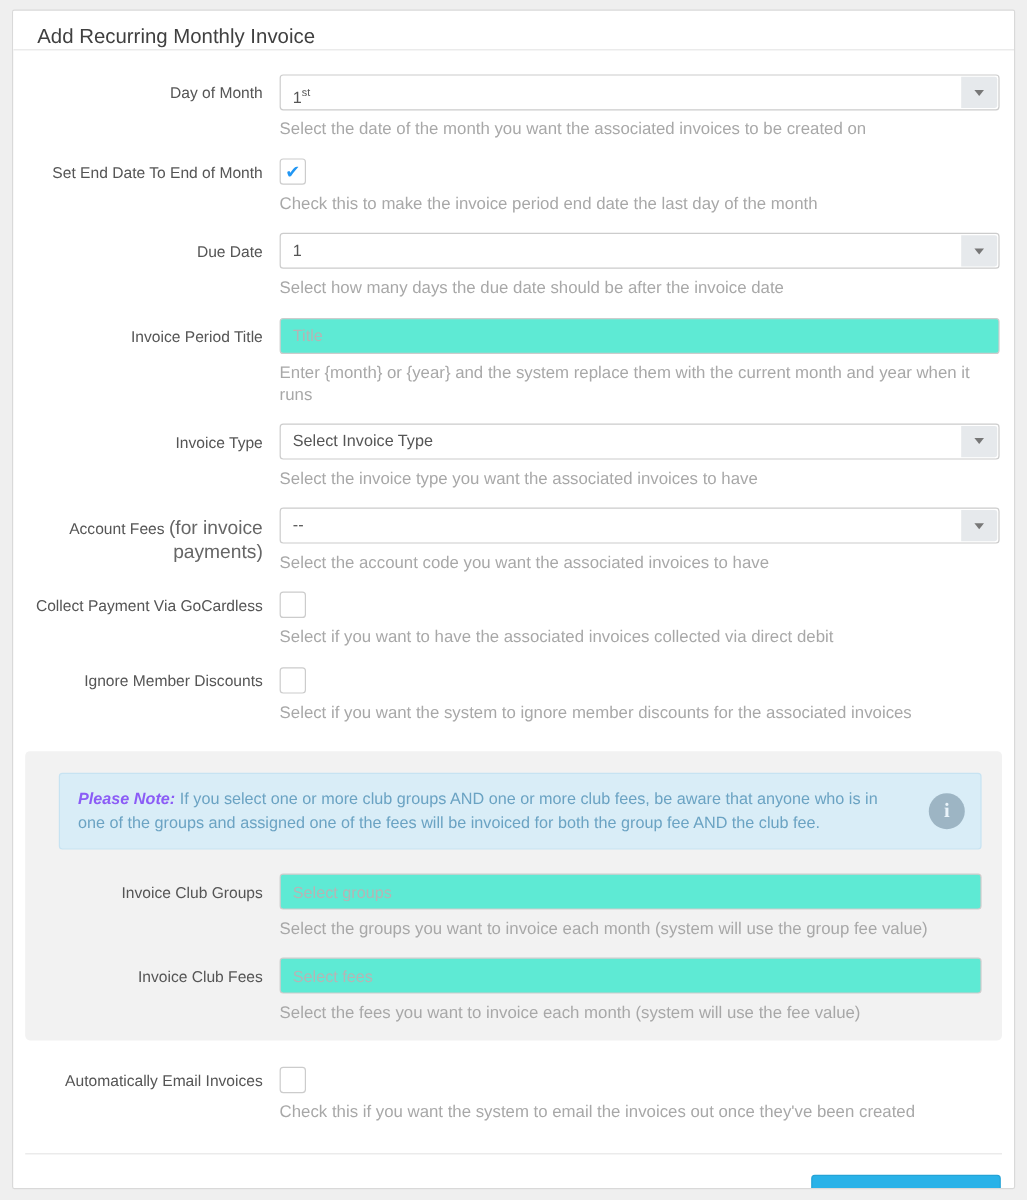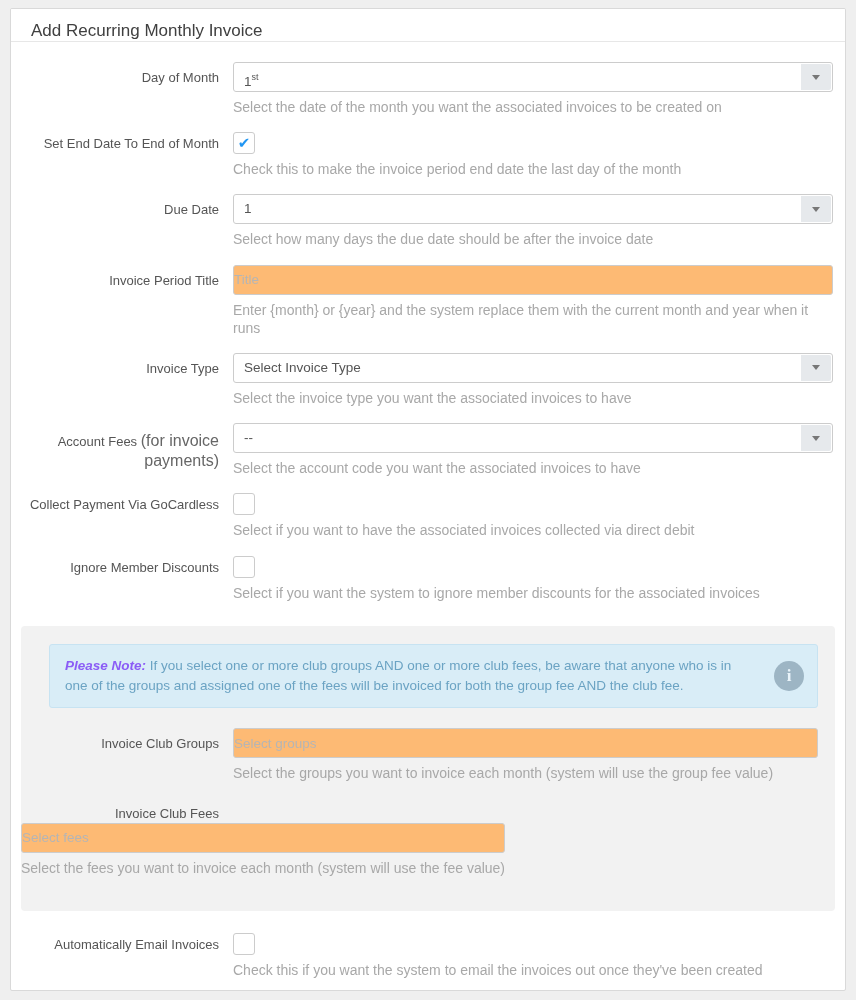--- a/index.html
+++ b/index.html
@@ -71,25 +71,26 @@
     border-left: 4px solid transparent;
     border-right: 4px solid transparent;
     border-top: 5px solid #777;
   }
 
   .text-input {
     width: 100%;
     height: 30px;
     border: 1px solid #ccc;
     border-radius: 3px;
+    padding-left: 10px;
     font-size: 13.5px;
     color: #555;
     font-family: "Liberation Sans", "DejaVu Sans", sans-serif;
     outline: none;
-    background: #fdba74;
+    background: #5eead4;
   }
   .text-input::placeholder { color: #b5b5b5; opacity: 1; }
 
   .checkbox {
     width: 22px; height: 22px;
     border: 1px solid #ccc;
     border-radius: 3px;
     background: #fff;
     display: flex; align-items: center; justify-content: center;
     cursor: pointer;
@@ -268,21 +269,21 @@
       </div>
 
       <div class="form-row">
         <div class="label-col">Invoice Club Groups</div>
         <div class="control-col">
           <input class="text-input" type="text" placeholder="Select groups" style="">
           <div class="help-text">Select the groups you want to invoice each month (system will use the group fee value)</div>
         </div>
       </div>
 
-      <div class="form-row" style="margin-bottom:20px;flex-direction:column;">
+      <div class="form-row" style="margin-bottom:0;">
         <div class="label-col">Invoice Club Fees</div>
         <div class="control-col">
           <input class="text-input" type="text" placeholder="Select fees" style="">
           <div class="help-text">Select the fees you want to invoice each month (system will use the fee value)</div>
         </div>
       </div>
 
     </div>
 
     <div class="form-row">

